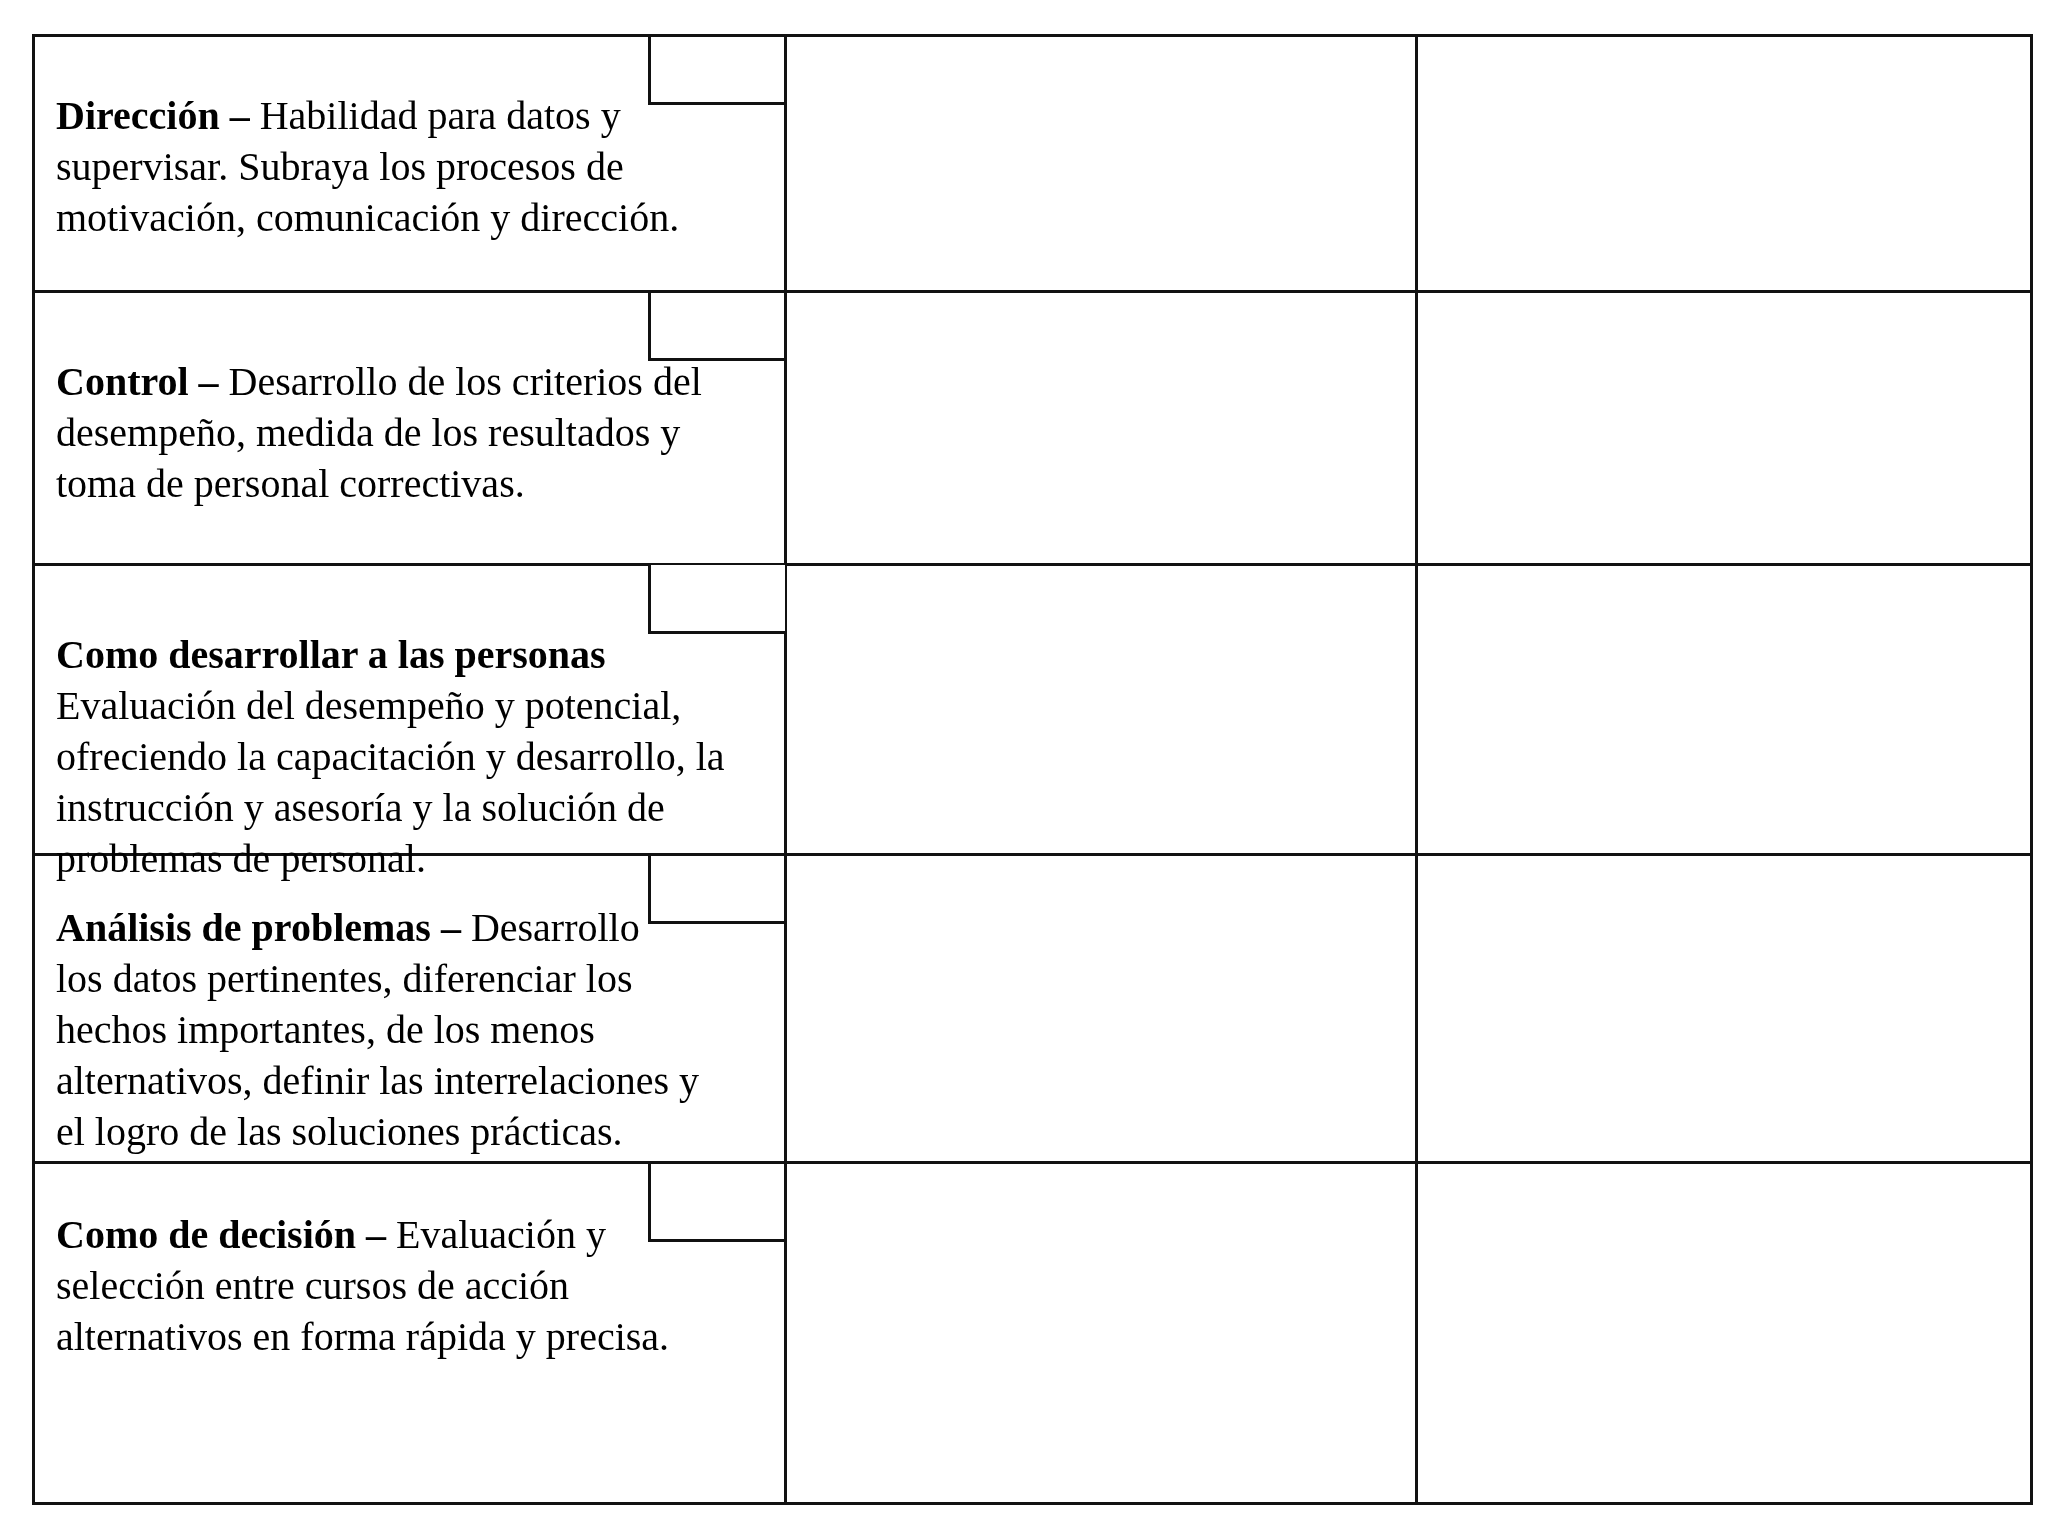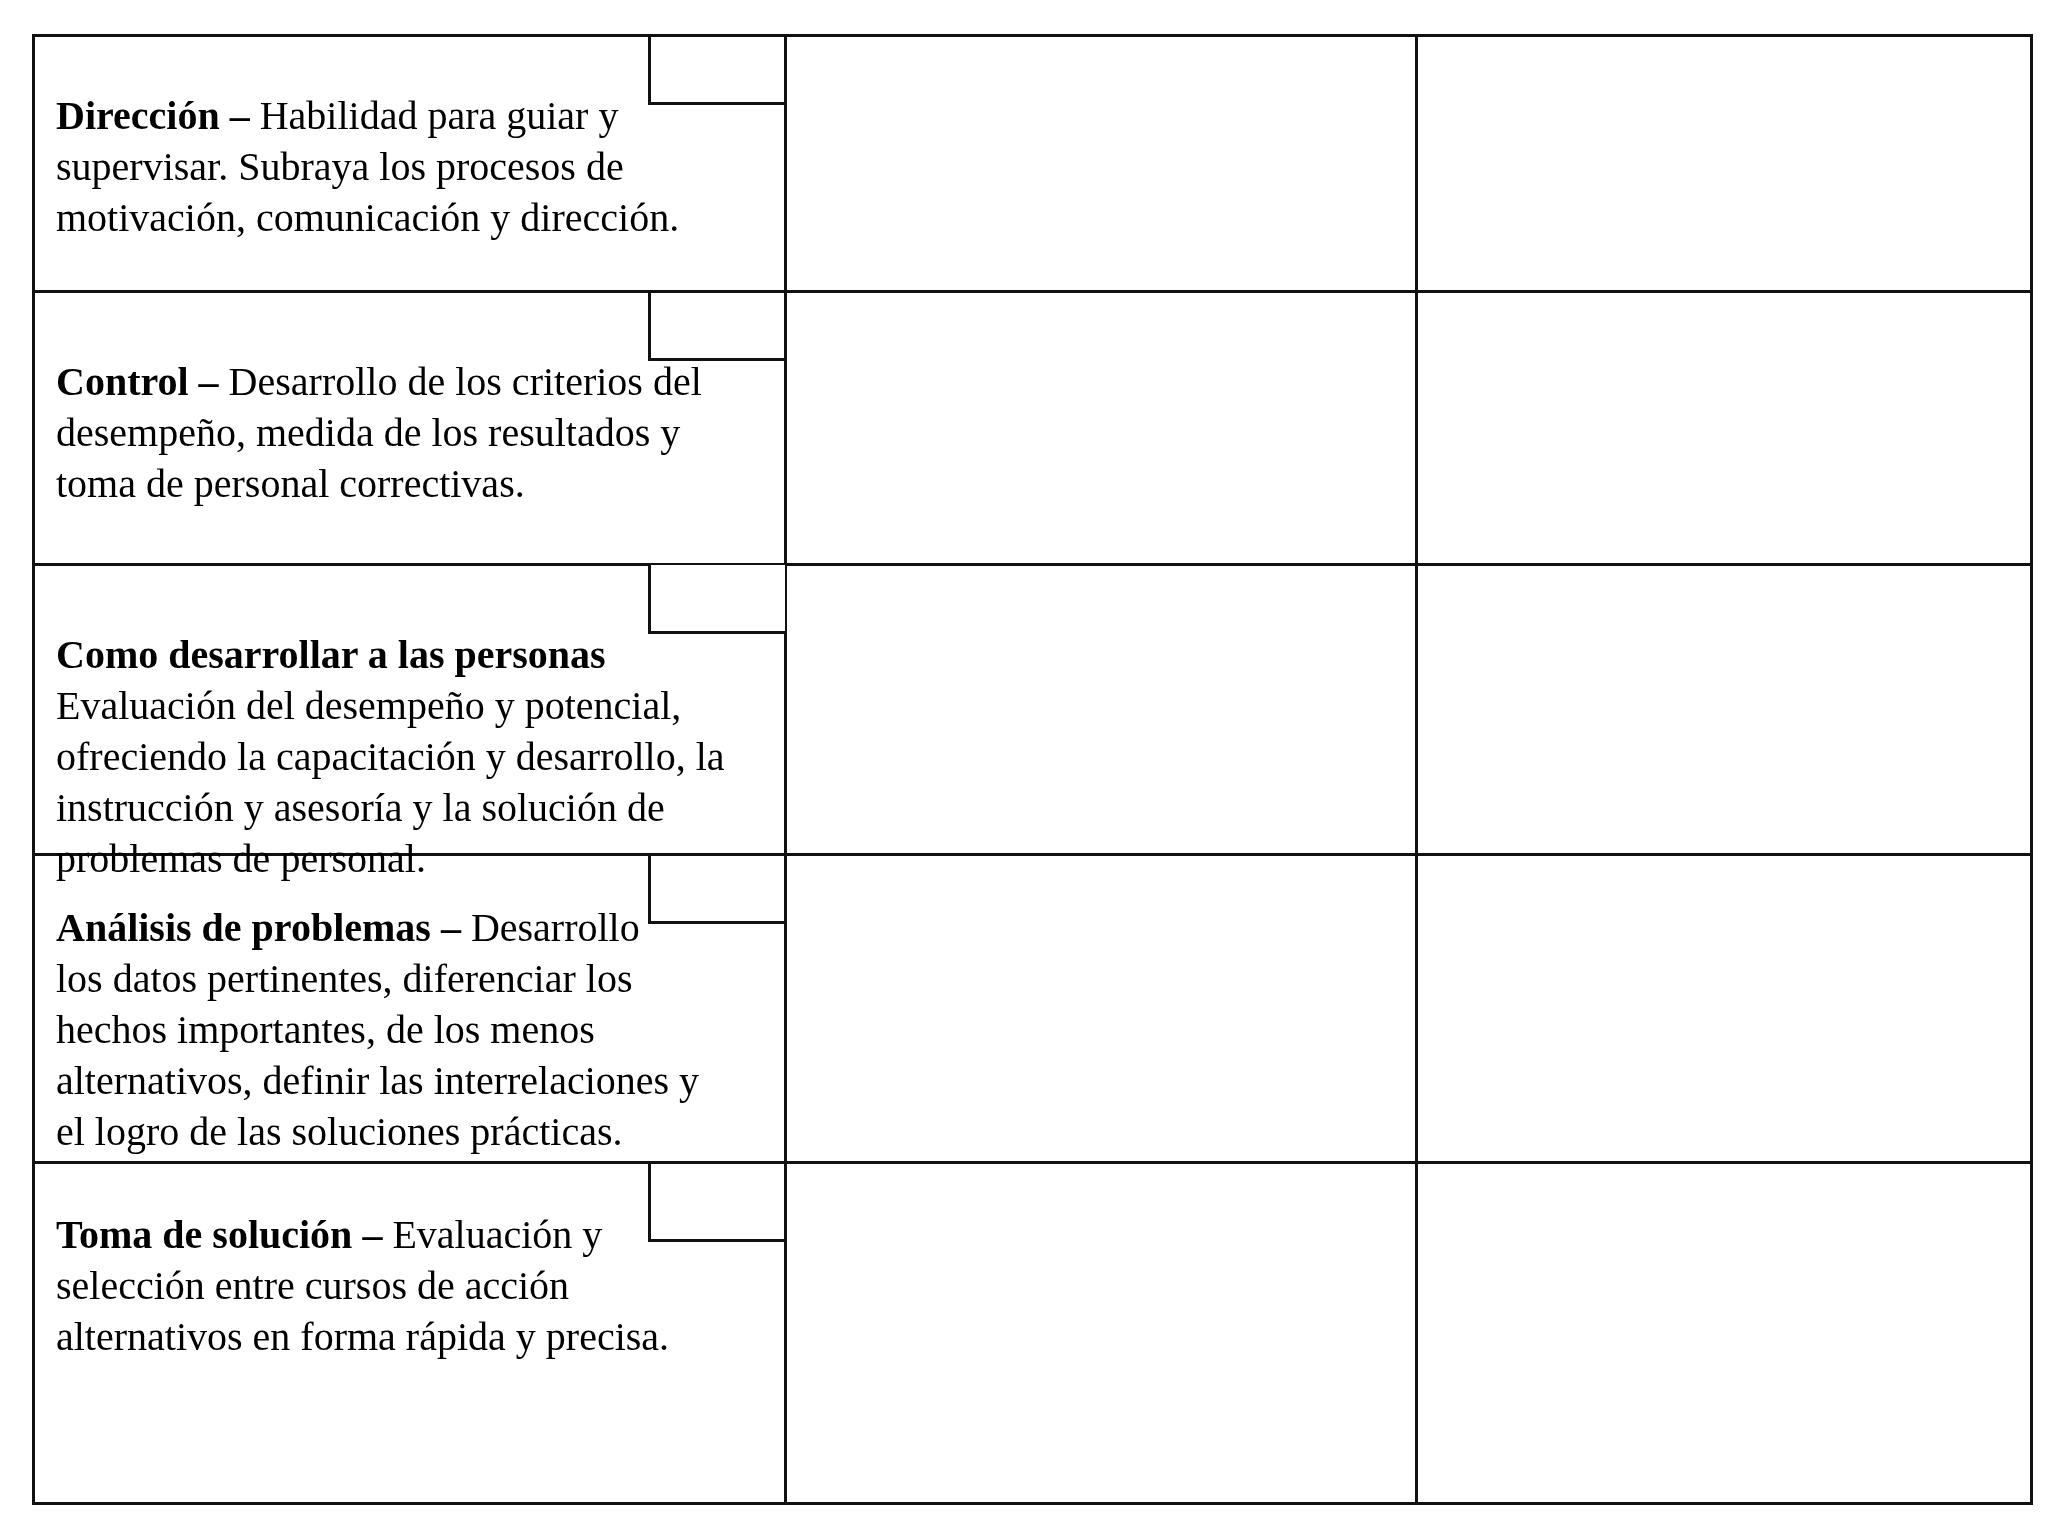--- a/index.html
+++ b/index.html
@@ -56,21 +56,21 @@
 <div class="hline" style="left:33px; top:563px; width:2000px;"></div>
 <div class="hline" style="left:33px; top:853px; width:2000px;"></div>
 <div class="hline" style="left:33px; top:1161px; width:2000px;"></div>
 <div class="hline" style="left:33px; top:1502px; width:2000px;"></div>
 
 <div class="vline" style="left:32px; top:34px; height:1471px;"></div>
 <div class="vline" style="left:784px; top:34px; height:1471px;"></div>
 <div class="vline" style="left:1415px; top:34px; height:1471px;"></div>
 <div class="vline" style="left:2030px; top:34px; height:1471px;"></div>
 
-<div class="cell-text" style="top:90px;"><b>Dirección</b><b> – </b><span>Habilidad para guiar y</span>
+<div class="cell-text" style="top:90px;"><b>Dirección</b><b> – </b><span>Habilidad para datos y</span>
 <span>supervisar. Subraya los procesos de</span>
 <span>motivación, comunicación y dirección.</span></div>
 <div class="marker-box" style="top:35px; height:70px;"></div>
 <div class="empty-cell" style="left:787px; top:37px; width:628px; height:253px;"></div>
 <div class="empty-cell" style="left:1418px; top:37px; width:612px; height:253px;"></div>
 
 <div class="cell-text" style="top:356px;"><b>Control</b><b> – </b><span>Desarrollo de los criterios del</span>
 <span>desempeño, medida de los resultados y</span>
 <span>toma de personal correctivas.</span></div>
 <div class="marker-box" style="top:291px; height:70px;"></div>
@@ -88,18 +88,18 @@
 
 <div class="cell-text" style="top:902px;"><b>Análisis de problemas</b><b> – </b><span>Desarrollo</span>
 <span>los datos pertinentes, diferenciar los</span>
 <span>hechos importantes, de los menos</span>
 <span>alternativos, definir las interrelaciones y</span>
 <span>el logro de las soluciones prácticas.</span></div>
 <div class="marker-box" style="top:855px; height:69px;"></div>
 <div class="empty-cell" style="left:787px; top:856px; width:628px; height:305px;"></div>
 <div class="empty-cell" style="left:1418px; top:856px; width:612px; height:305px;"></div>
 
-<div class="cell-text" style="top:1209px;"><b>Toma de solución</b><b> – </b><span>Evaluación y</span>
+<div class="cell-text" style="top:1209px;"><b>Como de decisión</b><b> – </b><span>Evaluación y</span>
 <span>selección entre cursos de acción</span>
 <span>alternativos en forma rápida y precisa.</span></div>
 <div class="marker-box" style="top:1163px; height:79px;"></div>
 <div class="empty-cell" style="left:787px; top:1164px; width:628px; height:338px;"></div>
 <div class="empty-cell" style="left:1418px; top:1164px; width:612px; height:338px;"></div>
 
 </body></html>

